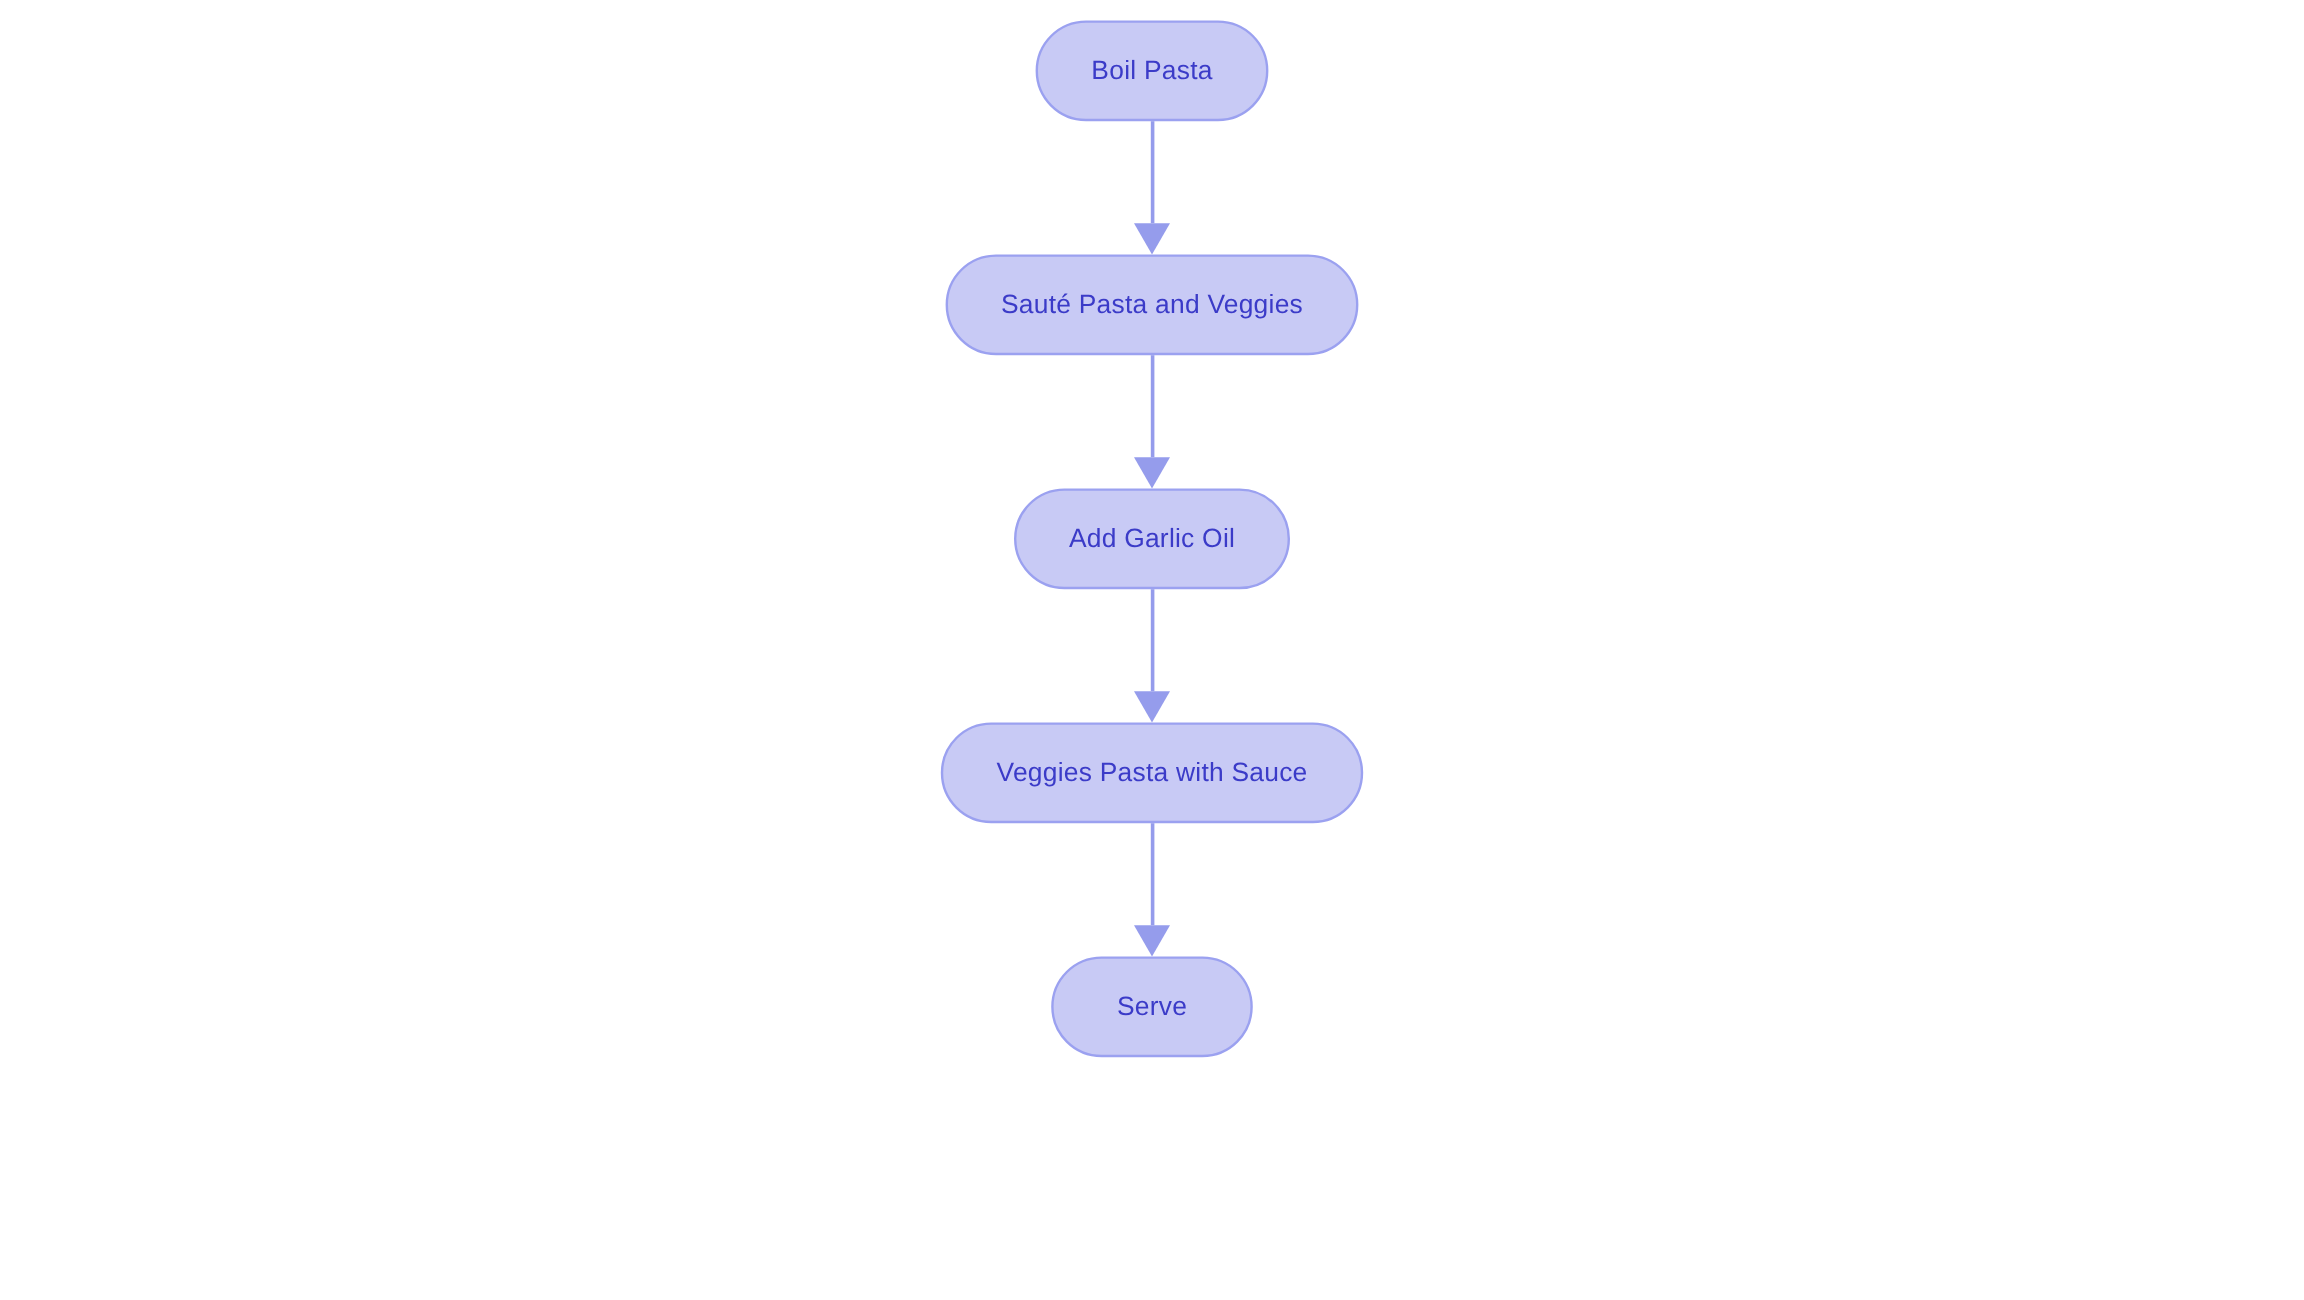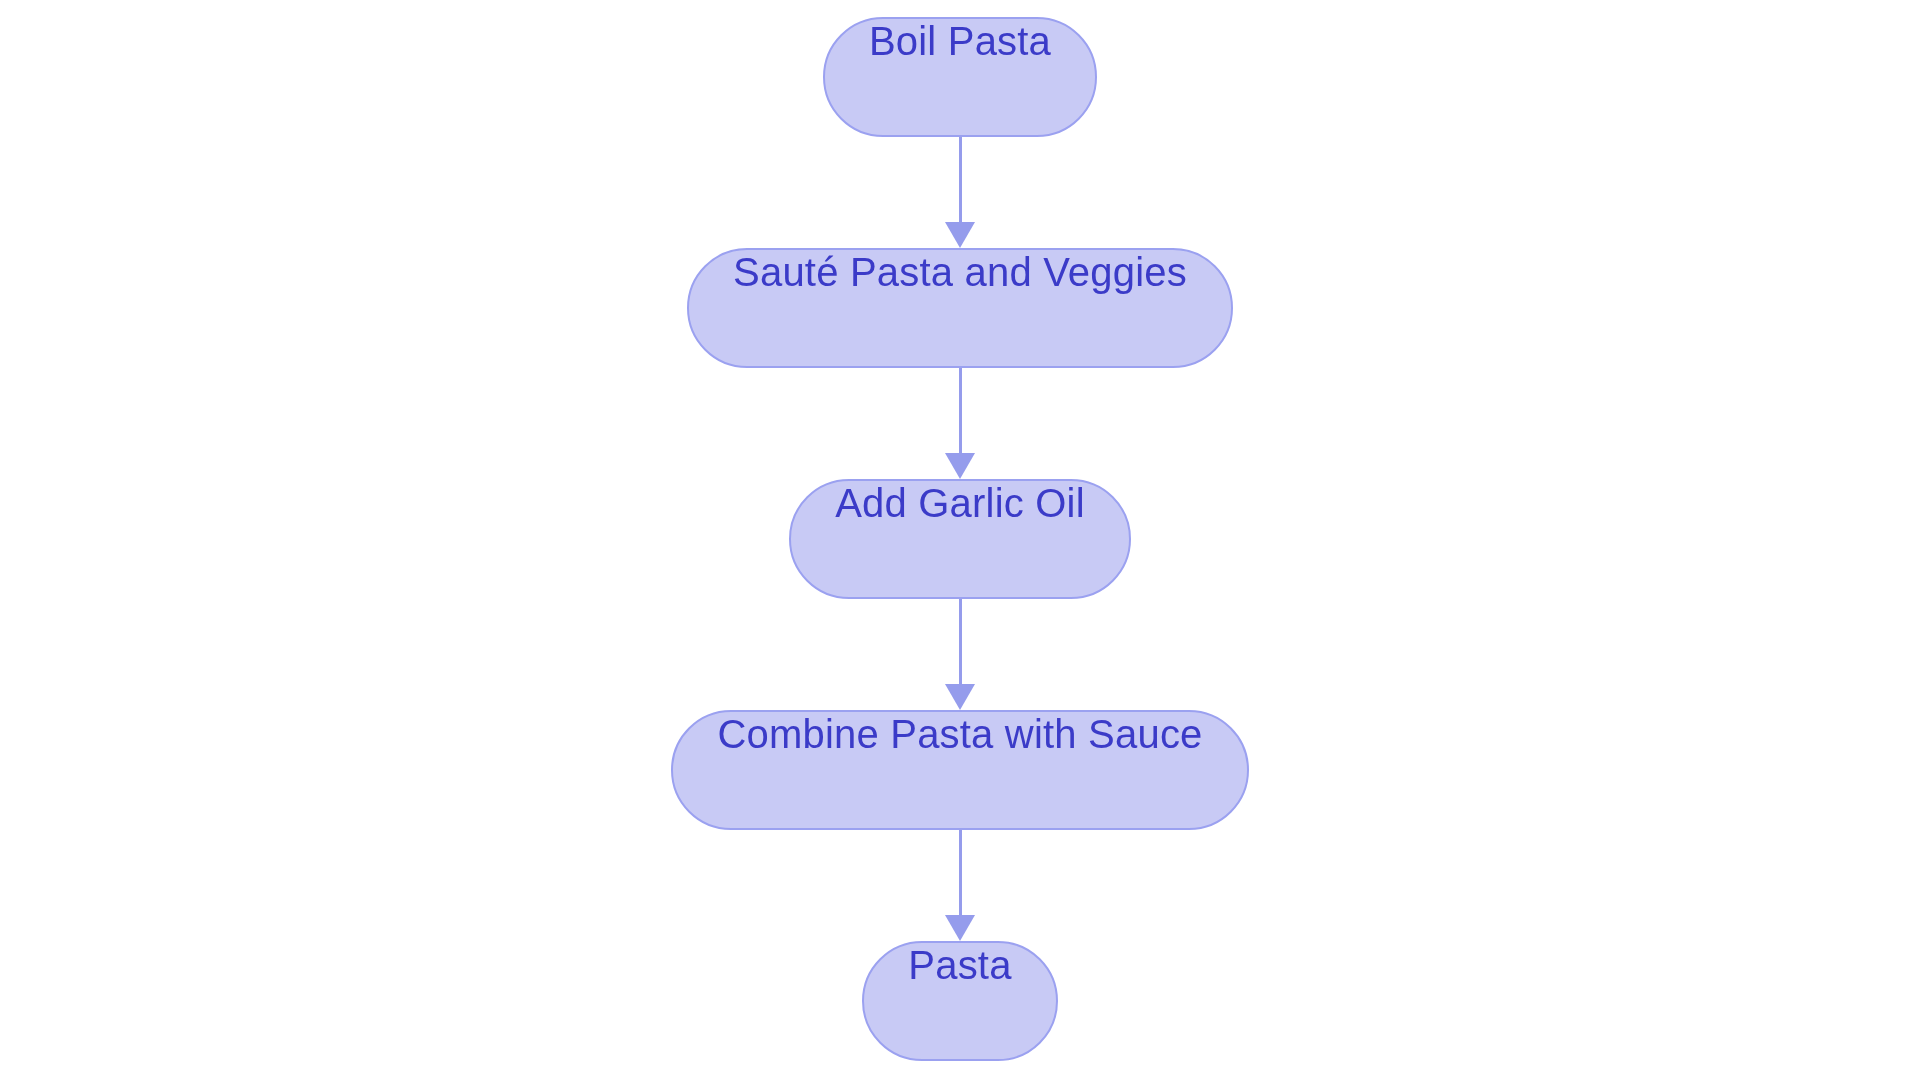--- a/index.html
+++ b/index.html
@@ -19,30 +19,31 @@
     position: absolute;
     top: 17px;
     left: 0;
     width: 100%;
     display: flex;
     flex-direction: column;
     align-items: center;
   }
   .node {
     box-sizing: border-box;
-    height: 120px;
+    height: 84px;
     min-width: 168px;
     padding: 0 44px;
     border-radius: 60px;
     background: var(--node-fill, #c8caf5);
     border: 2px solid var(--node-border, #9ba1f0);
     color: var(--node-text, #3b3bc8);
     display: flex;
+    align-items: center;
     justify-content: center;
-    font-size: 40px;
+    font-size: 22px;
     letter-spacing: 0.2px;
     white-space: nowrap;
   }
   .arrow {
     height: 111px;
     display: flex;
     flex-direction: column;
     align-items: center;
   }
   .arrow-line {
@@ -78,23 +79,23 @@
     <div class="arrow-head"></div>
   </div>
       <div class="node">
     <span class="node-label">Add Garlic Oil</span>
   </div>
       <div class="arrow">
     <div class="arrow-line"></div>
     <div class="arrow-head"></div>
   </div>
       <div class="node">
-    <span class="node-label">Combine Pasta with Sauce</span>
+    <span class="node-label">Veggies Pasta with Sauce</span>
   </div>
       <div class="arrow">
     <div class="arrow-line"></div>
     <div class="arrow-head"></div>
   </div>
       <div class="node">
-    <span class="node-label">Pasta</span>
+    <span class="node-label">Serve</span>
   </div>
     </div>
 </div>
 
 </body></html>

